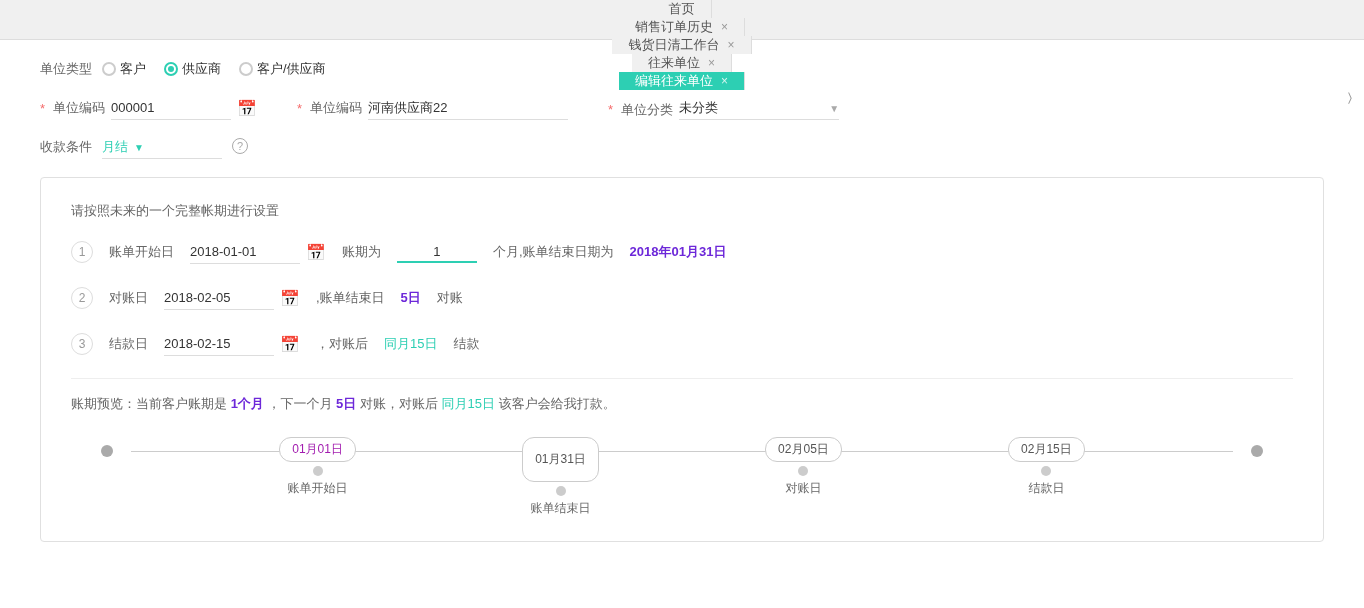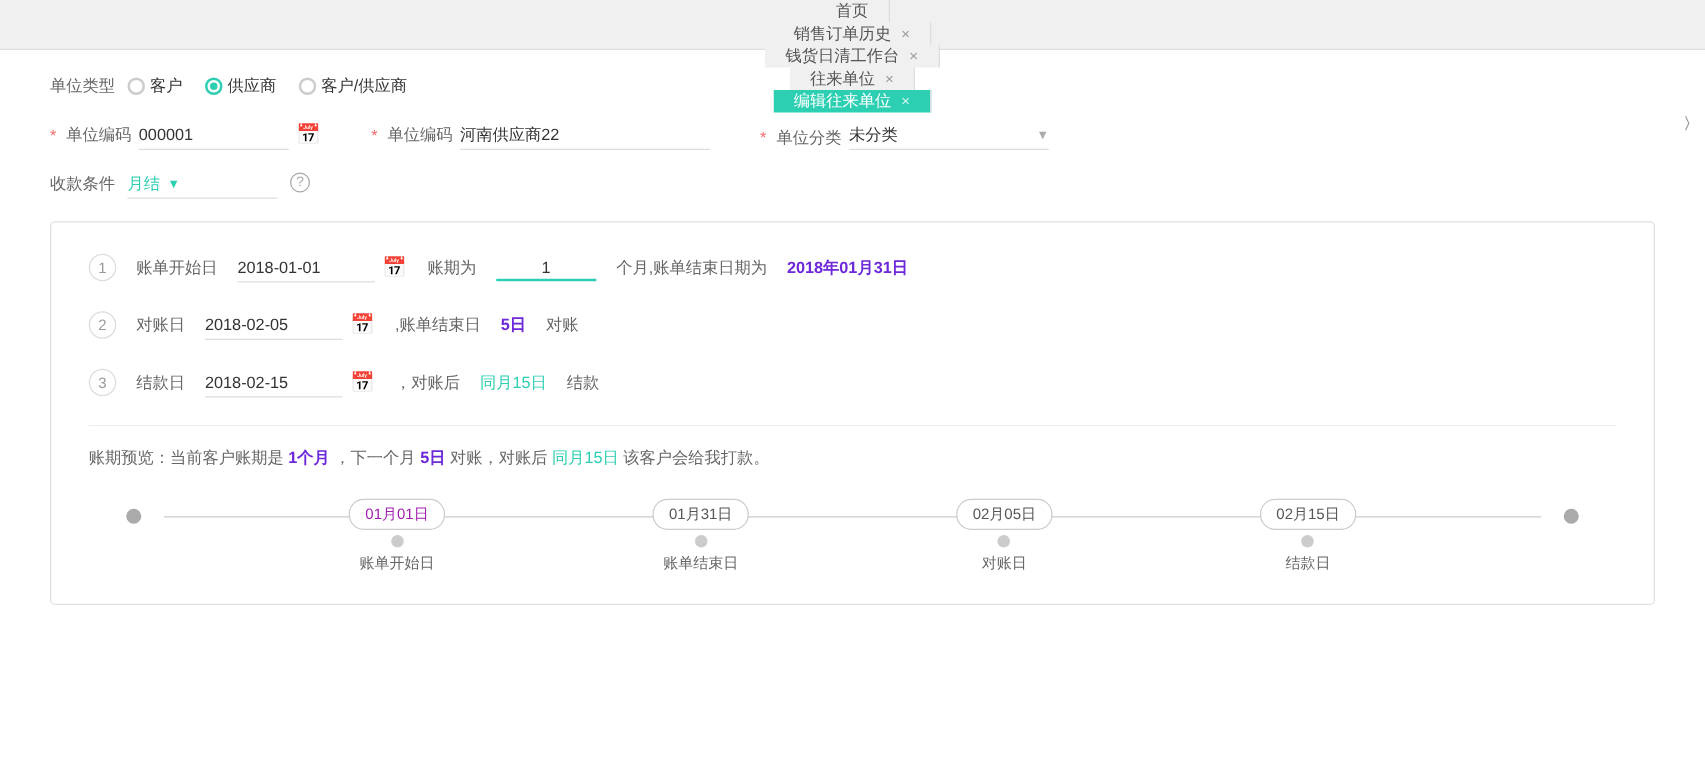--- a/index.html
+++ b/index.html
@@ -297,20 +297,21 @@
   <div class="form-row" style="align-items:flex-start;">
     <span class="form-label">收款条件</span>
     <div class="select-wrapper" style="width:120px;">
       <span class="select-value">月结</span>
       <span class="chevron-down" style="color:#2dcfb3;">▼</span>
     </div>
     <div class="question-icon">?</div>
   </div>
 
   <div class="card">
+    <div class="card-hint">请按照未来的一个完整帐期进行设置</div>
 
     <div class="step-row">
       <div class="step-num">
           <span>1</span>
         </div>
       <span class="step-label">账单开始日</span>
       <div class="form-field">
         <input class="form-input" type="text" style="width: 110px;" value="2018-01-01">
         <span class="calendar-icon">📅</span>
       </div>
@@ -369,21 +370,21 @@
             <div style="width:12px; height:12px; border-radius:50%; background:#aaa;"></div>
           </div>
 
           <div style="display:flex; flex-direction:column; align-items:center;">
             <div style="background:#fff; border:1px solid #ccc; border-radius:12px; padding:3px 12px; font-size:12px; color:#a21caf;">01月01日</div>
             <div style="width:10px; height:10px; border-radius:50%; background:#ccc; margin: 4px 0;"></div>
             <div style="font-size:12px; color:#666;">账单开始日</div>
           </div>
 
           <div style="display:flex; flex-direction:column; align-items:center;">
-            <div style="background:#fff; border:1px solid #ccc; border-radius:12px; padding:3px 12px; font-size:12px; color:#555;">01月31日</div>
+            <div style="background:#fff; border:1px solid #ccc; border-radius:12px; padding:13px 12px; font-size:12px; color:#555;">01月31日</div>
             <div style="width:10px; height:10px; border-radius:50%; background:#ccc; margin: 4px 0;"></div>
             <div style="font-size:12px; color:#666;">账单结束日</div>
           </div>
 
           <div style="display:flex; flex-direction:column; align-items:center;">
             <div style="background:#fff; border:1px solid #ccc; border-radius:12px; padding:3px 12px; font-size:12px; color:#555;">02月05日</div>
             <div style="width:10px; height:10px; border-radius:50%; background:#ccc; margin: 4px 0;"></div>
             <div style="font-size:12px; color:#666;">对账日</div>
           </div>
 

